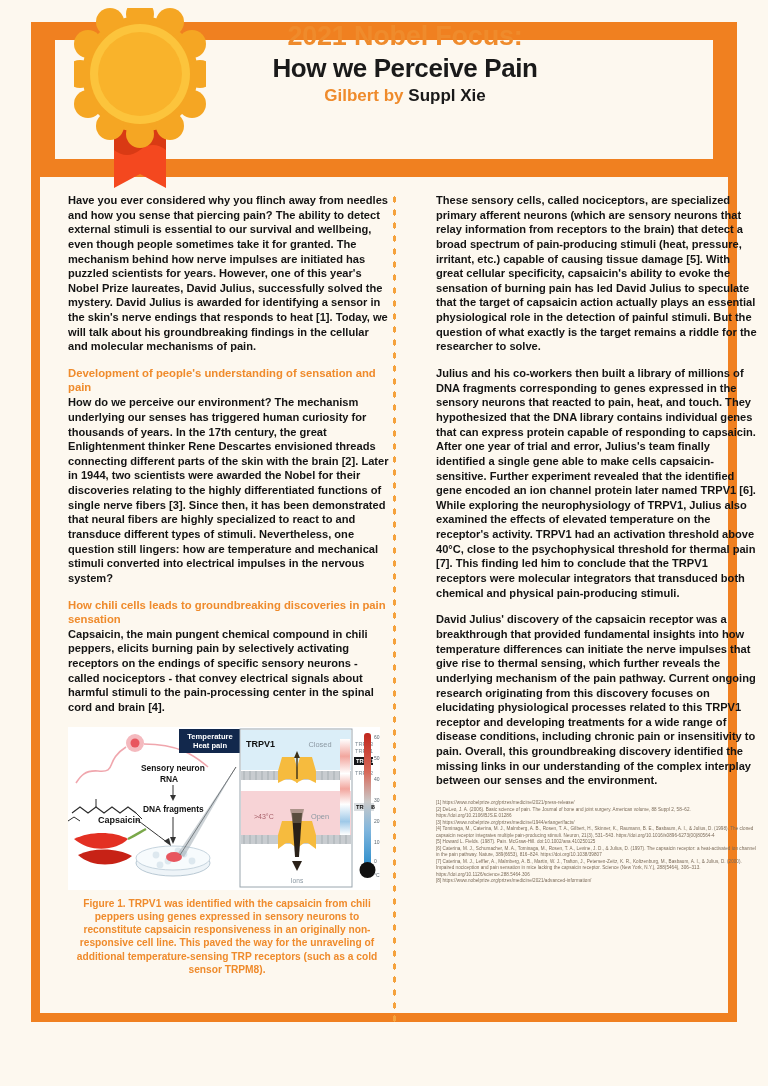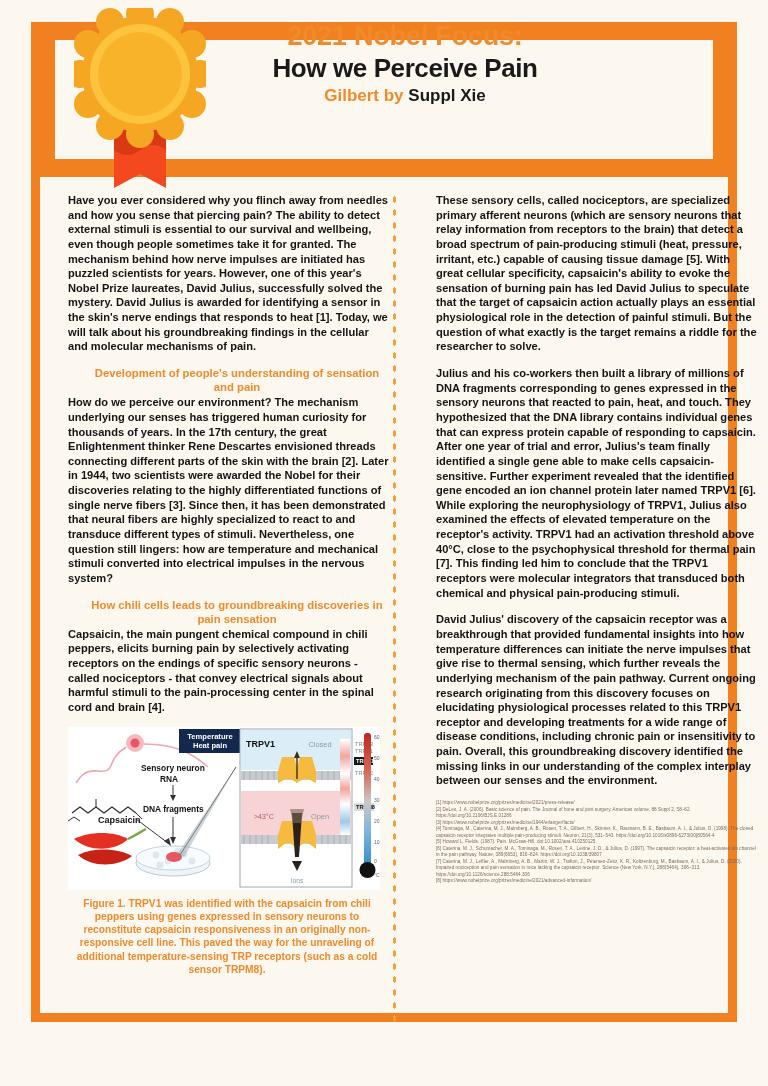--- a/index.html
+++ b/index.html
@@ -94,26 +94,25 @@
 
   p.body{
     margin:0 0 12px 0;
     font-size:11.1px;
     font-weight:bold;
     line-height:1.32;
     color:#141414;
     text-align:left;
   }
   h2.sec{
-    margin:0 0 1px 16px;
+    margin:0 0 1px 0;
     font-size:11.3px;
     font-weight:bold;
     line-height:1.25;
     color:#ef8b2c;
-    text-align:center;
   }
 
   
   .figure{
     margin-top:4px;
     width:318px;
   }
   .fig-img{
     position:relative;
     width:312px;height:163px;

